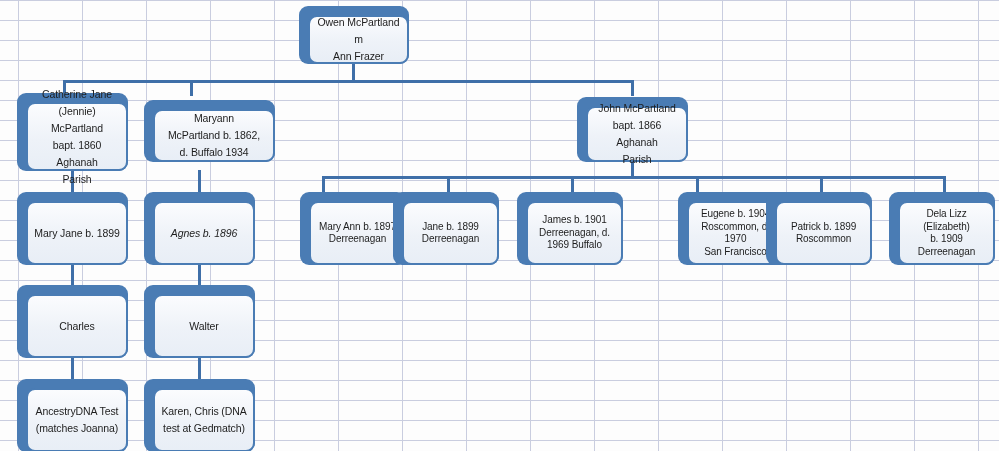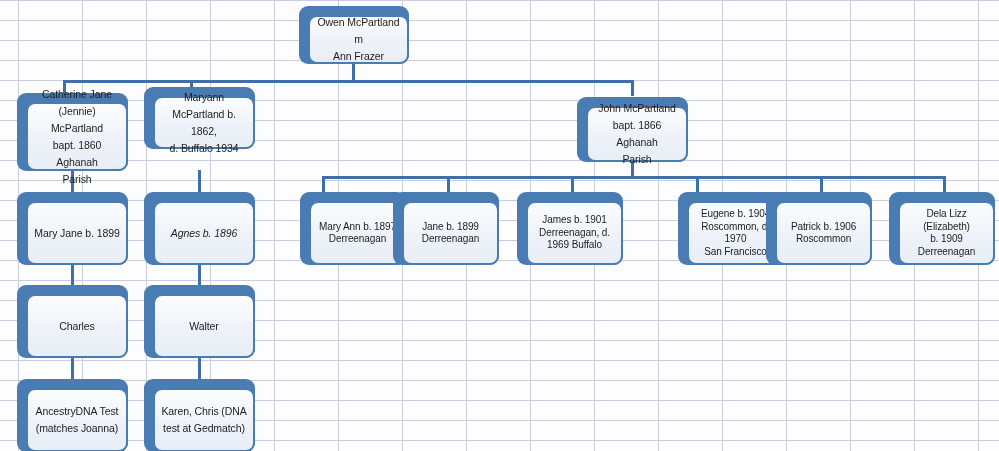--- a/index.html
+++ b/index.html
@@ -115,21 +115,21 @@
   <div class="node" style="left:17px; top:93px; width:111px; height:78px;">
     <div class="shadow"></div>
     <div class="card">
       <span class="label">Catherine Jane
 (Jennie) McPartland
 bapt. 1860 Aghanah
 Parish</span>
     </div>
   </div>
 
-  <div class="node" style="left:144px; top:87px; width:111px; height:62px;">
+  <div class="node" style="left:144px; top:100px; width:111px; height:62px;padding-left:20px;">
     <div class="shadow"></div>
     <div class="card">
       <span class="label">Maryann
 McPartland b. 1862,
 d. Buffalo 1934</span>
     </div>
   </div>
 
   <div class="node" style="left:577px; top:97px; width:111px; height:65px;">
     <div class="shadow"></div>
@@ -184,21 +184,21 @@
     <div class="card">
       <span class="label">Eugene b. 1904
 Roscommon, d. 1970
 San Francisco</span>
     </div>
   </div>
 
   <div class="node small" style="left:766px; top:192px; width:106px; height:73px;">
     <div class="shadow"></div>
     <div class="card">
-      <span class="label">Patrick b. 1906
+      <span class="label">Patrick b. 1899
 Roscommon</span>
     </div>
   </div>
 
   <div class="node small" style="left:889px; top:192px; width:106px; height:73px;">
     <div class="shadow"></div>
     <div class="card">
       <span class="label">Dela Lizz (Elizabeth)
 b. 1909 Derreenagan</span>
     </div>

